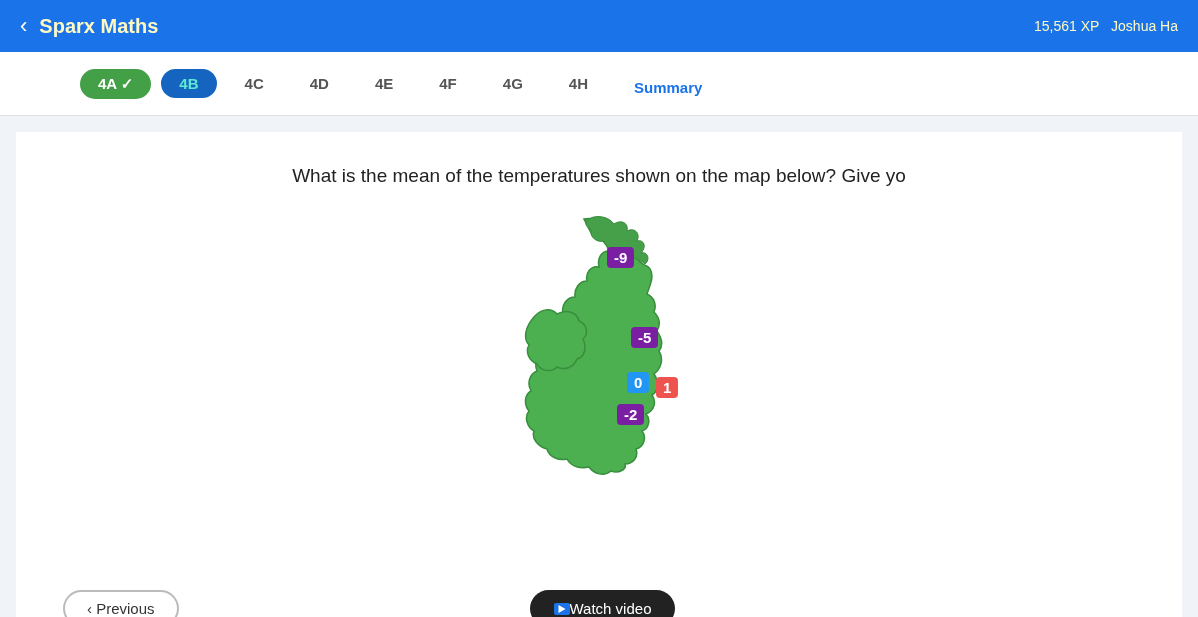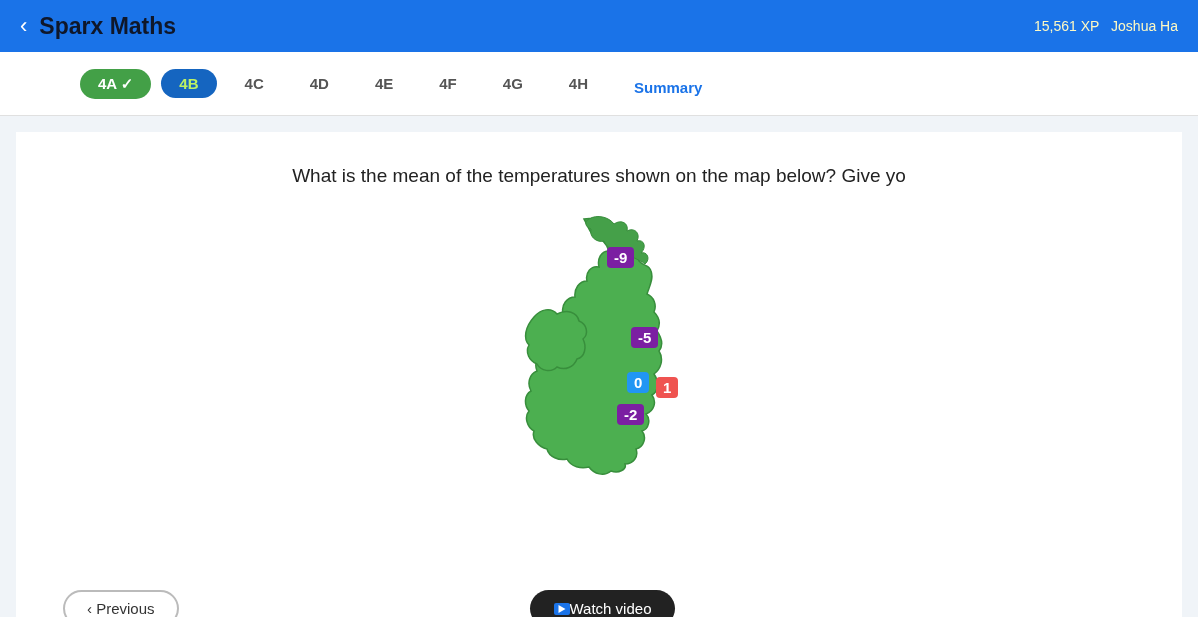--- a/index.html
+++ b/index.html
@@ -25,22 +25,22 @@
       display: flex;
       align-items: center;
       gap: 12px;
     }
     .back-arrow {
       color: white;
       font-size: 22px;
       cursor: pointer;
     }
     .header-title {
-      color: #0f172a;
-      font-size: 23px;
+      color: #fef9c3;
+      font-size: 20px;
       font-weight: 700;
     }
     .header-right {
       color: #fef9c3;
       font-size: 14px;
     }
 
     
     .tab-bar {
       background: white;
@@ -58,21 +58,21 @@
       font-weight: 600;
       cursor: pointer;
       color: #555;
     }
     .tab.completed {
       background: #43a047;
       color: white;
     }
     .tab.active {
       background: #1565c0;
-      color: #bef264;
+      color: #5eead4;
     }
     .tab.summary {
       color: #1a73e8;
       font-weight: 600;
       margin-top: 8px;
     }
 
     
     .main-content {
       background: white;

